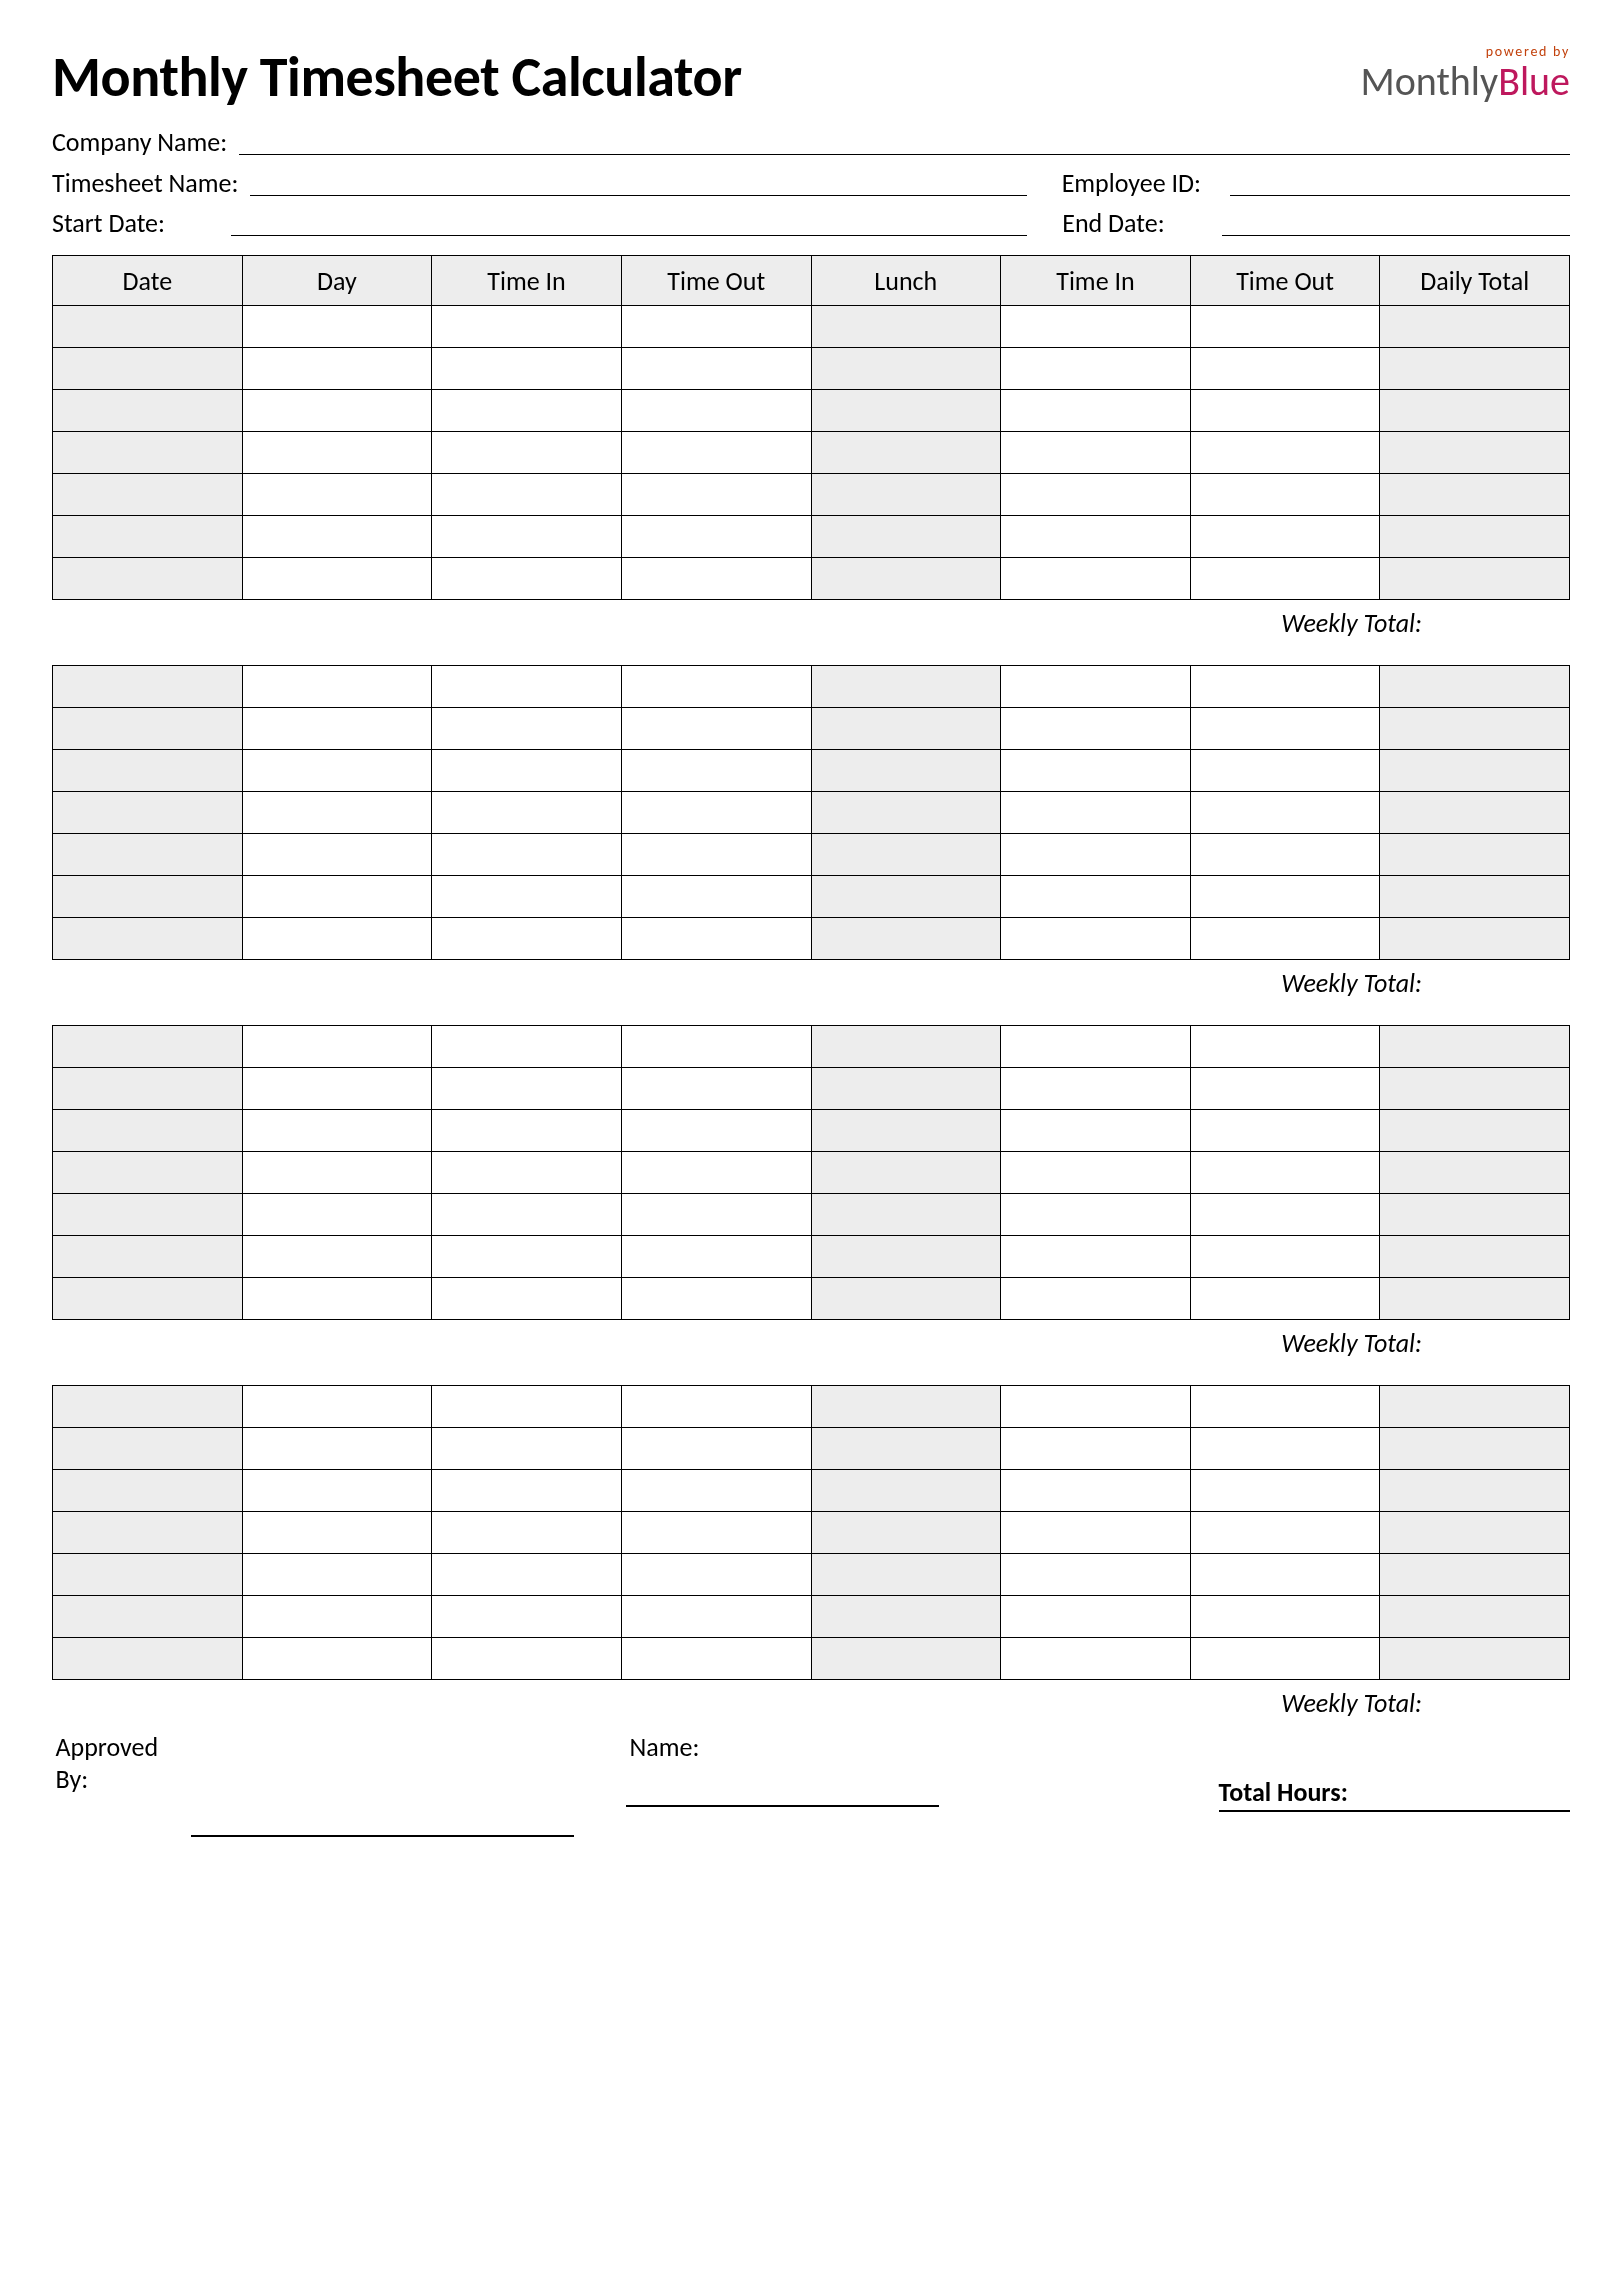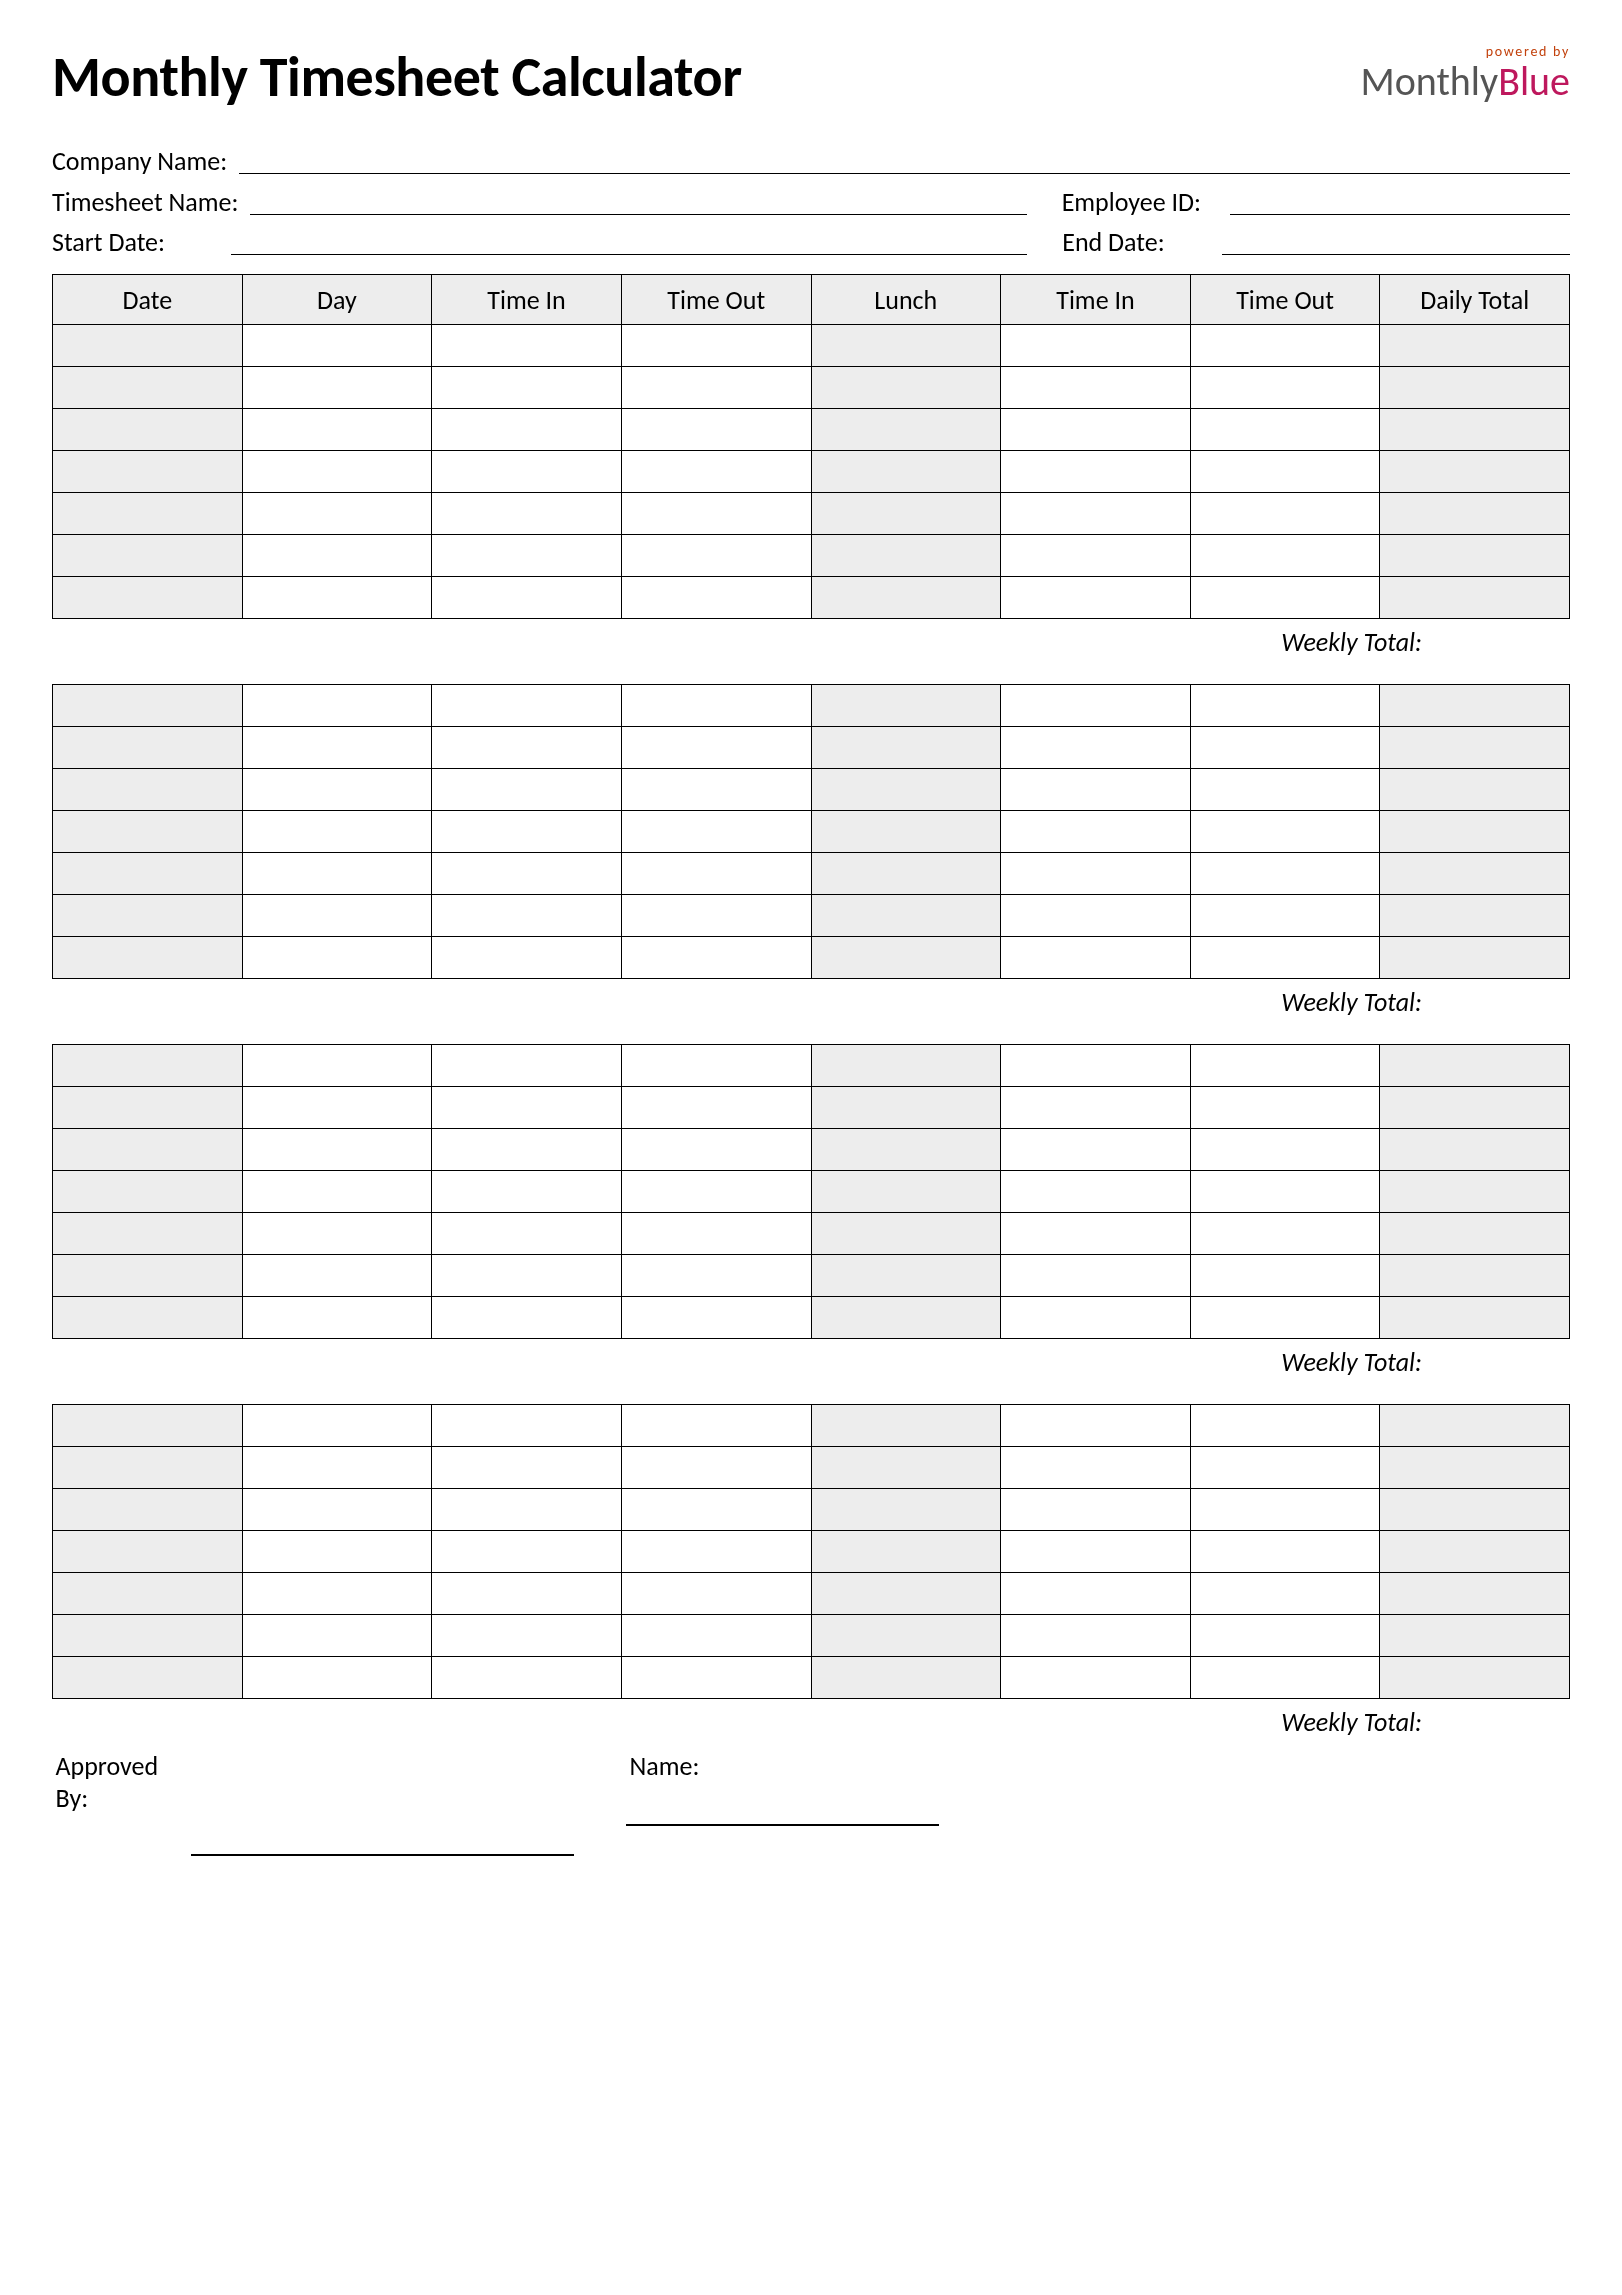--- a/index.html
+++ b/index.html
@@ -8,21 +8,21 @@
     padding: 43px 52px;
     width: 1622px;
     font-family: Calibri, Arial, sans-serif;
     color: #000;
     background: #fff;
   }
   .header-row {
     display: flex;
     justify-content: space-between;
     align-items: flex-start;
-    margin-bottom: 34px;
+    margin-bottom: 15px;
   }
   .title {
     font-size: 56px;
     font-weight: 700;
     letter-spacing: -0.4px;
   }
   .brand {
     text-align: right;
   }
   .brand-powered {
@@ -492,14 +492,21 @@
 
 <div class="footer-row">
   <div class="footer-left">
     <div class="sig-label">Approved By:</div>
     <div class="sig-line short"></div>
   </div>
   <div class="footer-mid">
     <div class="sig-label">Name:</div>
     <div class="sig-line mid"></div>
   </div>
+  <div class="footer-right">
+    <div style="height:45px"></div>
+    <div class="total-hours-row">
+      <span class="total-hours-label">Total Hours:</span>
+      <span class="total-hours-line"></span>
+    </div>
+  </div>
 </div>
 
 
 </body></html>

